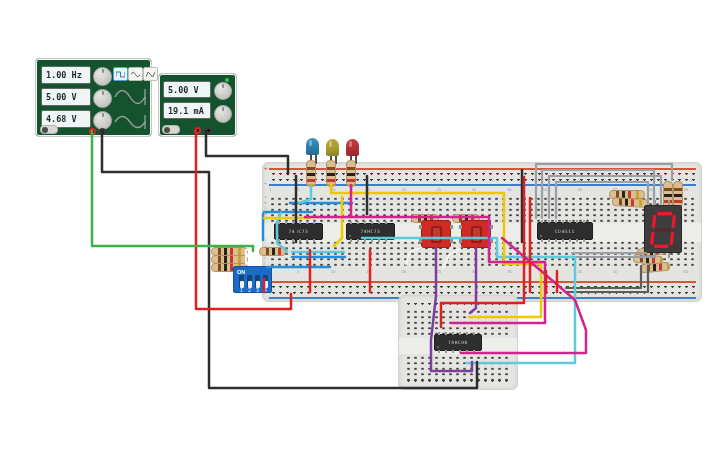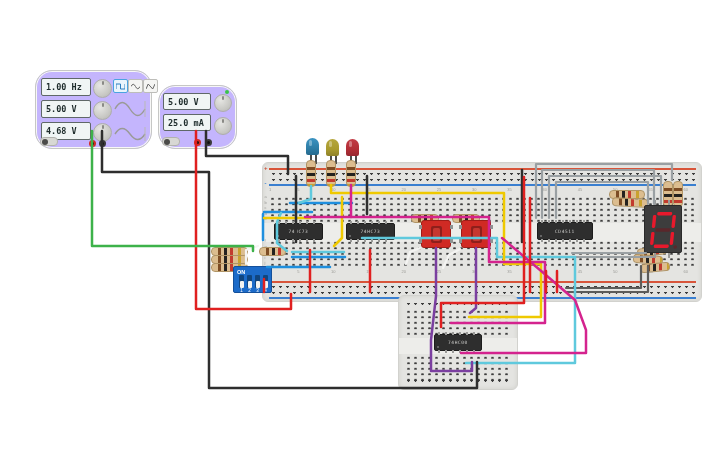--- a/index.html
+++ b/index.html
@@ -1,20 +1,20 @@
 <!DOCTYPE html>
 <html><head>
 <meta charset="utf-8">
 <style>
   html,body{margin:0;padding:0;background:#ffffff;width:725px;height:453px;overflow:hidden;
     font-family:"Liberation Sans", sans-serif;}
   .abs{position:absolute;}
   
-  .inst{position:absolute;background:#c4b5fd;border:1px solid #c6c7c5;border-radius:17px;
-    box-shadow:inset 0 0 0 1px #f7f7f6;margin-top:12px;}
+  .inst{position:absolute;background:#14532d;border:1px solid #c6c7c5;border-radius:4px;
+    box-shadow:inset 0 0 0 1px #f7f7f6;}
   .lcd{position:absolute;background:#f0f5f5;border:1.6px solid #5f6868;border-radius:2px;
     font:700 8.5px "DejaVu Sans Mono", monospace;color:#1d2b2b;display:flex;align-items:center;
     padding-left:4px;box-sizing:border-box;}
   .knob{position:absolute;border-radius:50%;border:1px solid #aeaeaa;
     background:radial-gradient(circle at 35% 32%,#e6e6e3,#c9c9c5 62%,#b4b4b0);}
   .knob:after{content:"";position:absolute;left:50%;top:1px;width:2px;height:4px;background:#8a8a86;
     transform:translateX(-50%);border-radius:1px;}
   .wavebtn{position:absolute;width:13px;height:12px;border:1px solid #bdbdb9;border-radius:2px;
     background:#f5f5f3;display:flex;align-items:center;justify-content:center;}
   .wavebtn.sel{border:1.4px solid #4aa3e0;background:#e9f4fc;}
@@ -110,21 +110,21 @@
   <div class="term red" style="left:53px;top:69px;"></div>
   <div class="term blk" style="left:63px;top:69px;"></div>
 </div>
 
 <div class="inst" style="left:158px;top:73px;width:77px;height:62px;">
   <div class="pwr-led" style="left:66px;top:4px;"></div>
   <div class="lcd" style="left:4px;top:7px;width:48px;height:17px;">
       <span>5.00 V</span>
     </div>
   <div class="lcd" style="left:4px;top:28px;width:48px;height:17px;">
-      <span>25.0 mA</span>
+      <span>19.1 mA</span>
     </div>
   <div class="knob" style="left:55px;top:8px;width:16px;height:16px;"></div>
   <div class="knob" style="left:55px;top:31px;width:16px;height:16px;"></div>
   <div class="toggle" style="left:3px;top:51px;"></div>
   <div class="term red" style="left:35px;top:53px;"></div>
   <div class="term blk" style="left:46px;top:53px;"></div>
 </div>
 
 <div class="board" style="left:262px;top:162px;width:438px;height:138px;">
   <div class="stripe red" style="left:6px;top:5px;width:427px;"></div>

